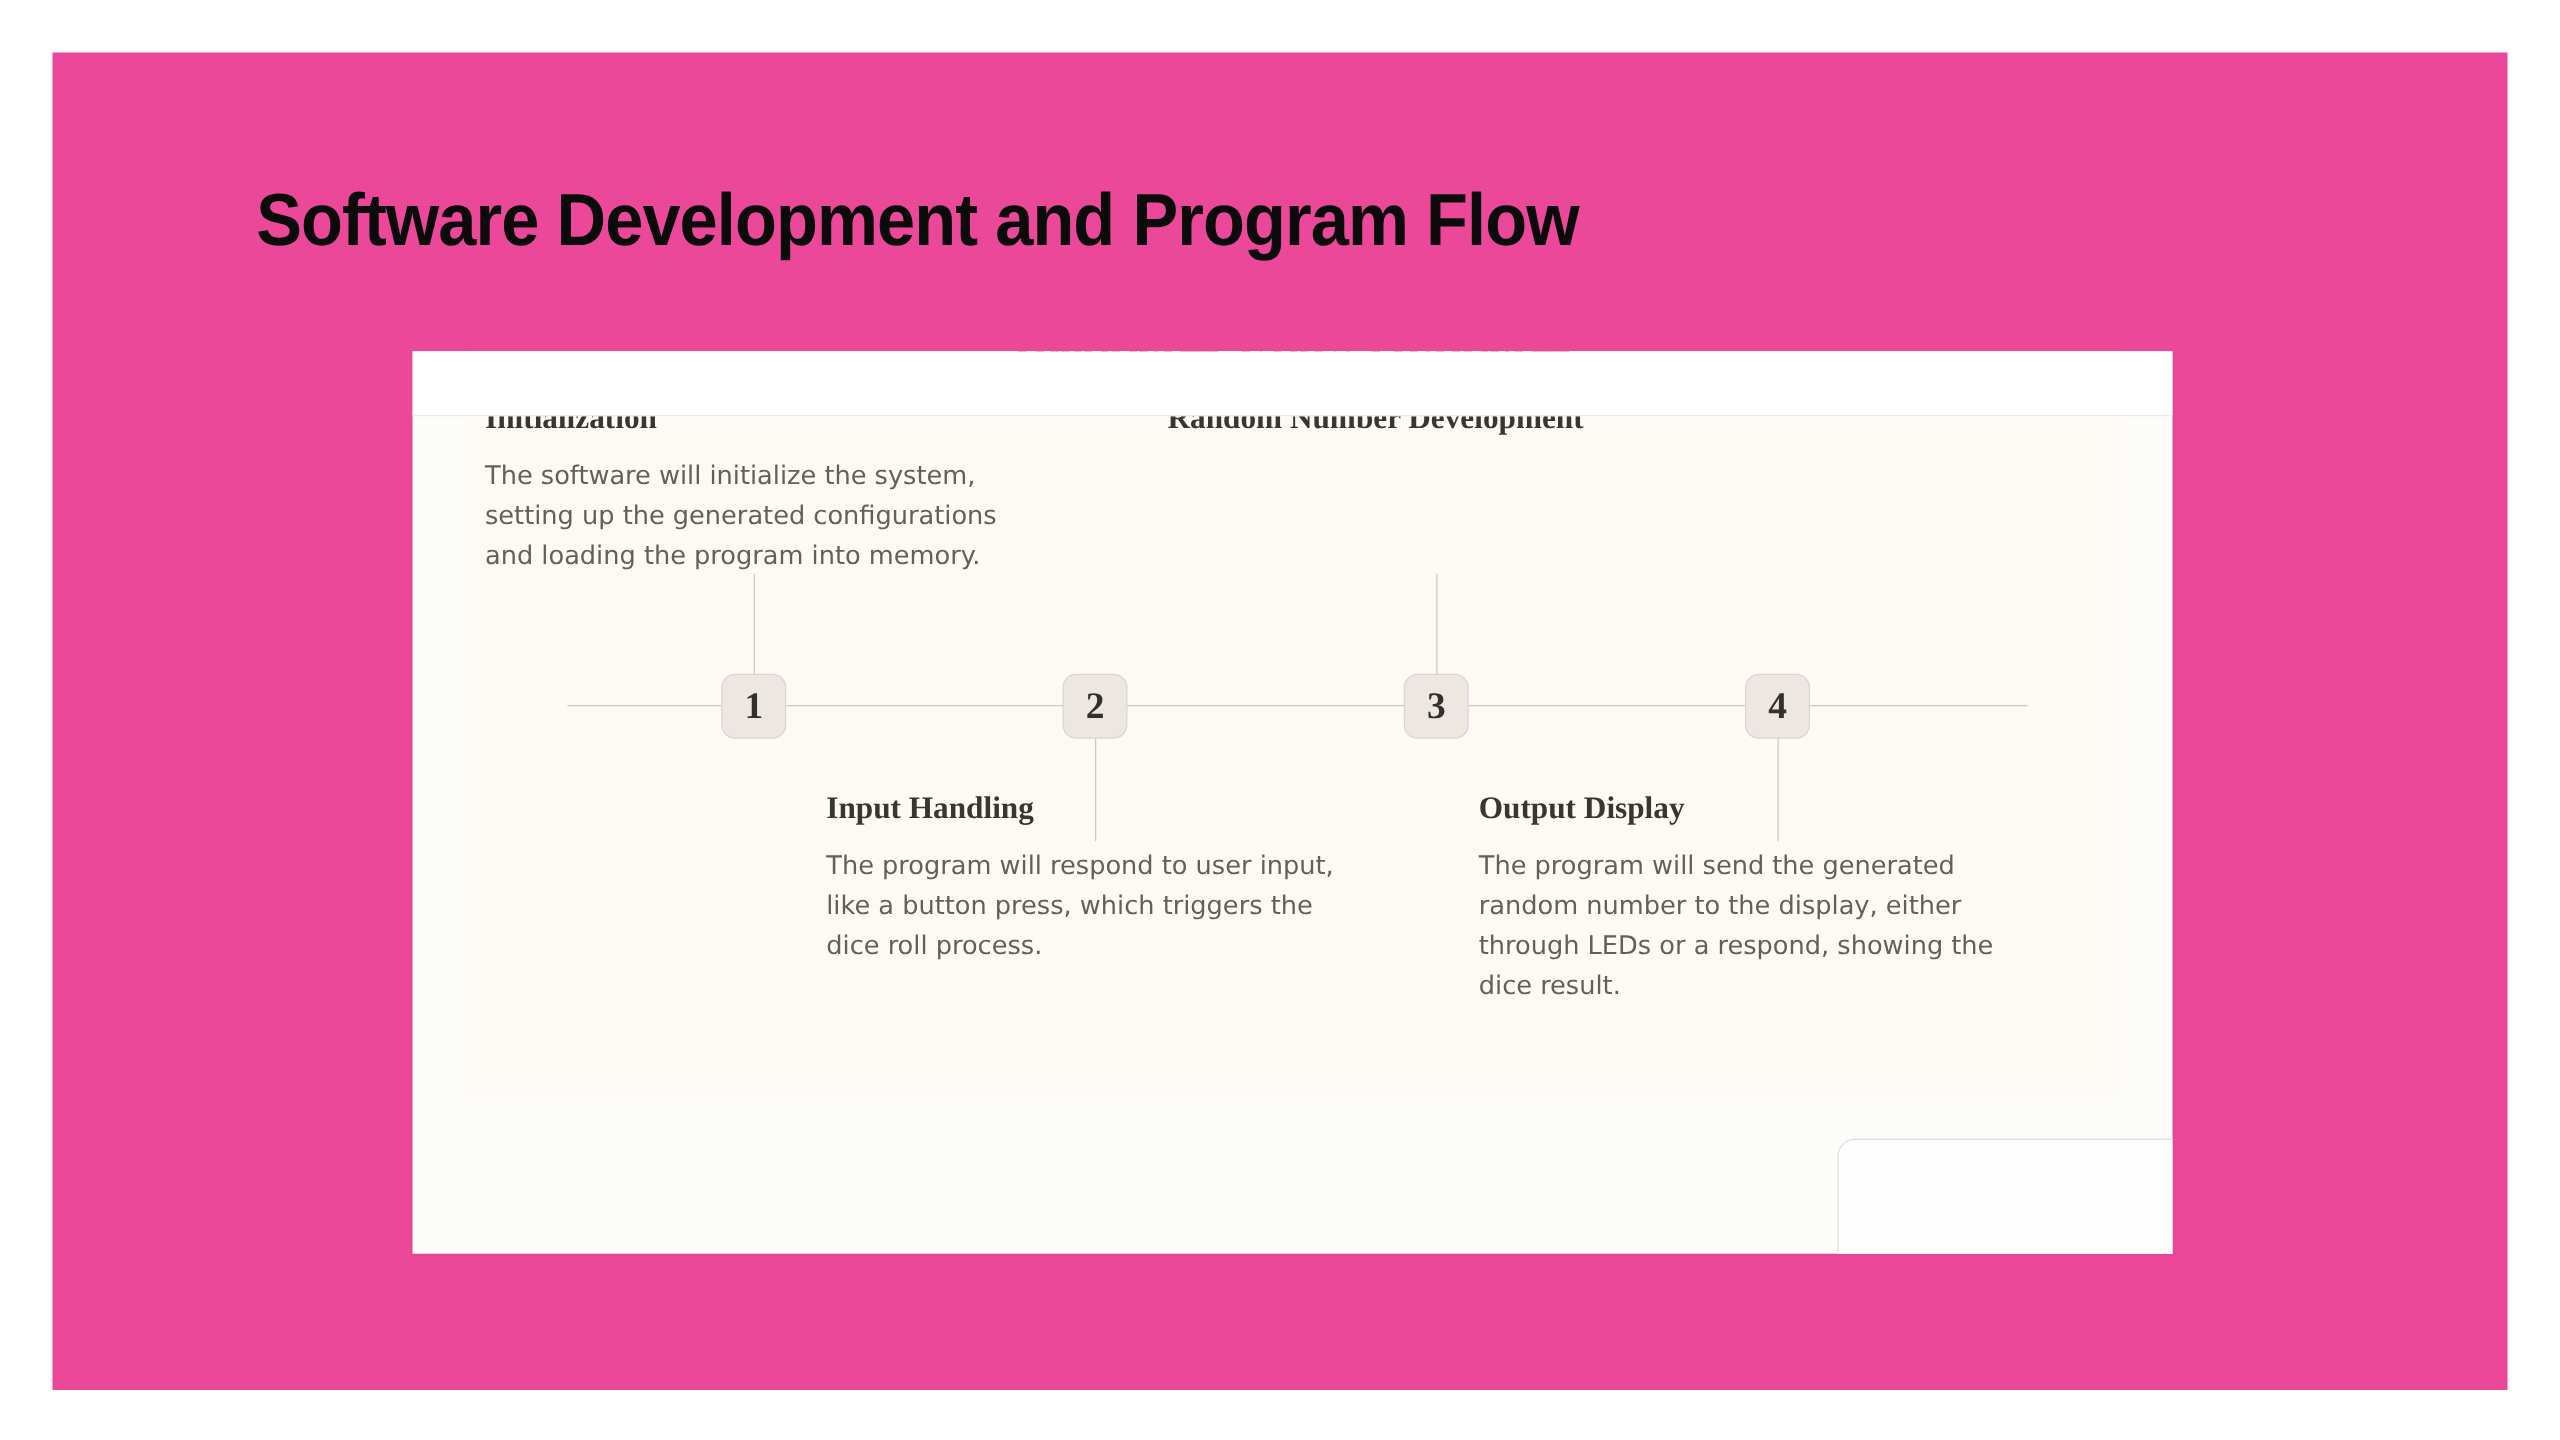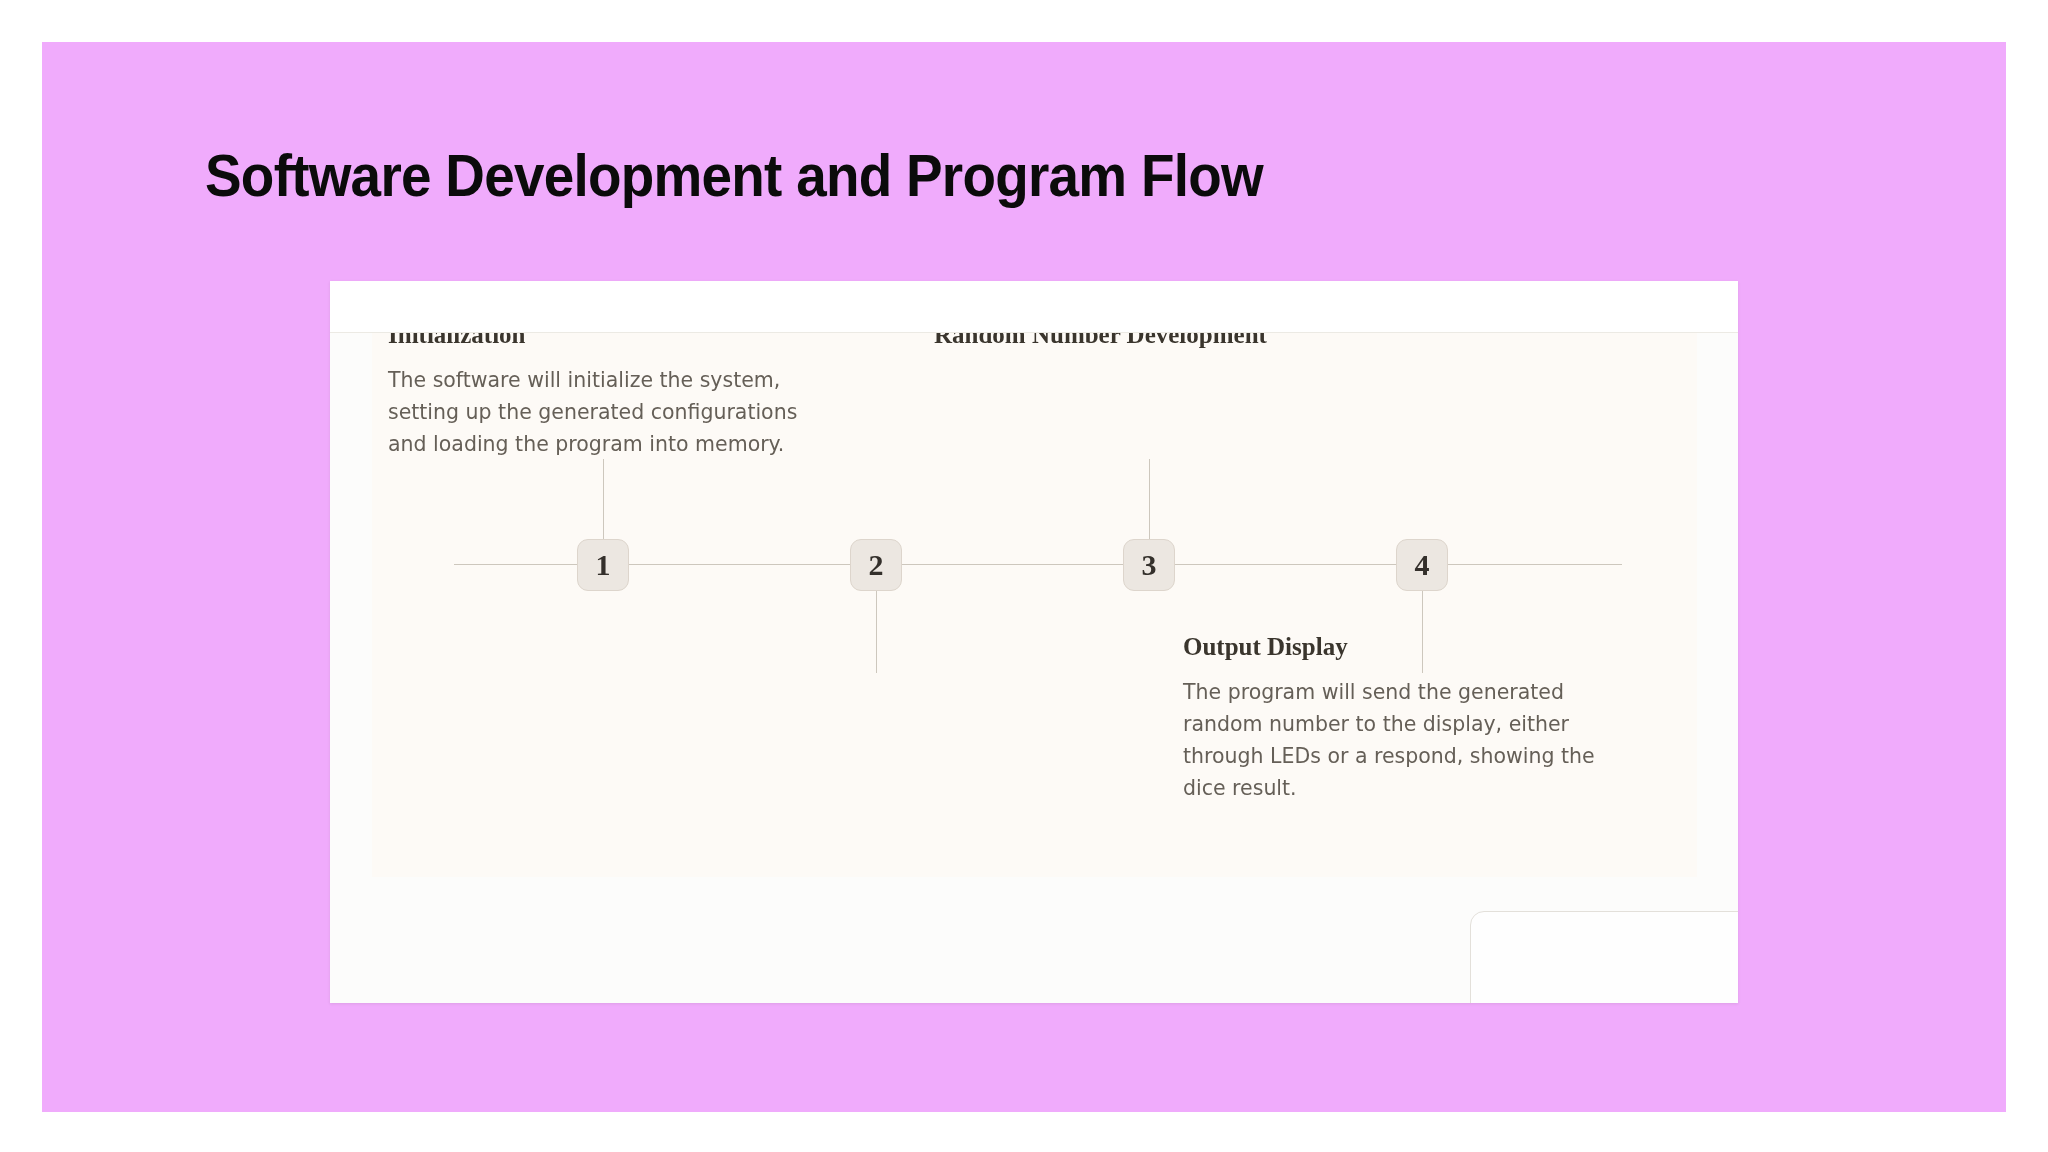--- a/index.html
+++ b/index.html
@@ -14,21 +14,21 @@
     overflow: hidden;
   }
 
   
   .slide {
     position: absolute;
     left: 42px;
     top: 42px;
     width: 1964px;
     height: 1070px;
-    background: #f0abfc;
+    background: #ec4899;
   }
 
   
   .slide-title {
     position: absolute;
     left: 163px;
     top: 100px;
     font-family: "Liberation Sans Narrow", "Liberation Sans", sans-serif;
     font-weight: bold;
     font-size: 59px;
@@ -186,20 +186,24 @@
       <div class="node" style="left:231px;">1</div>
       <div class="node" style="left:504px;">2</div>
       <div class="node" style="left:777px;">3</div>
       <div class="node" style="left:1050px;">4</div>
 
       <div class="step above" style="left:231px;">
         <div class="step-title">Initialization</div>
         <div class="step-body">The software will initialize the system, setting up the generated configurations and loading the program into memory.</div>
       </div>
 
+      <div class="step below" style="left:504px;">
+        <div class="step-title">Input Handling</div>
+        <div class="step-body">The program will respond to user input, like a button press, which triggers the dice roll process.</div>
+      </div>
 
       <div class="step above" style="left:777px;">
         <div class="step-title">Random Number Development</div>
       </div>
 
       <div class="step below" style="left:1026px;">
         <div class="step-title">Output Display</div>
         <div class="step-body">The program will send the generated random number to the display, either through LEDs or a respond, showing the dice result.</div>
       </div>
 

